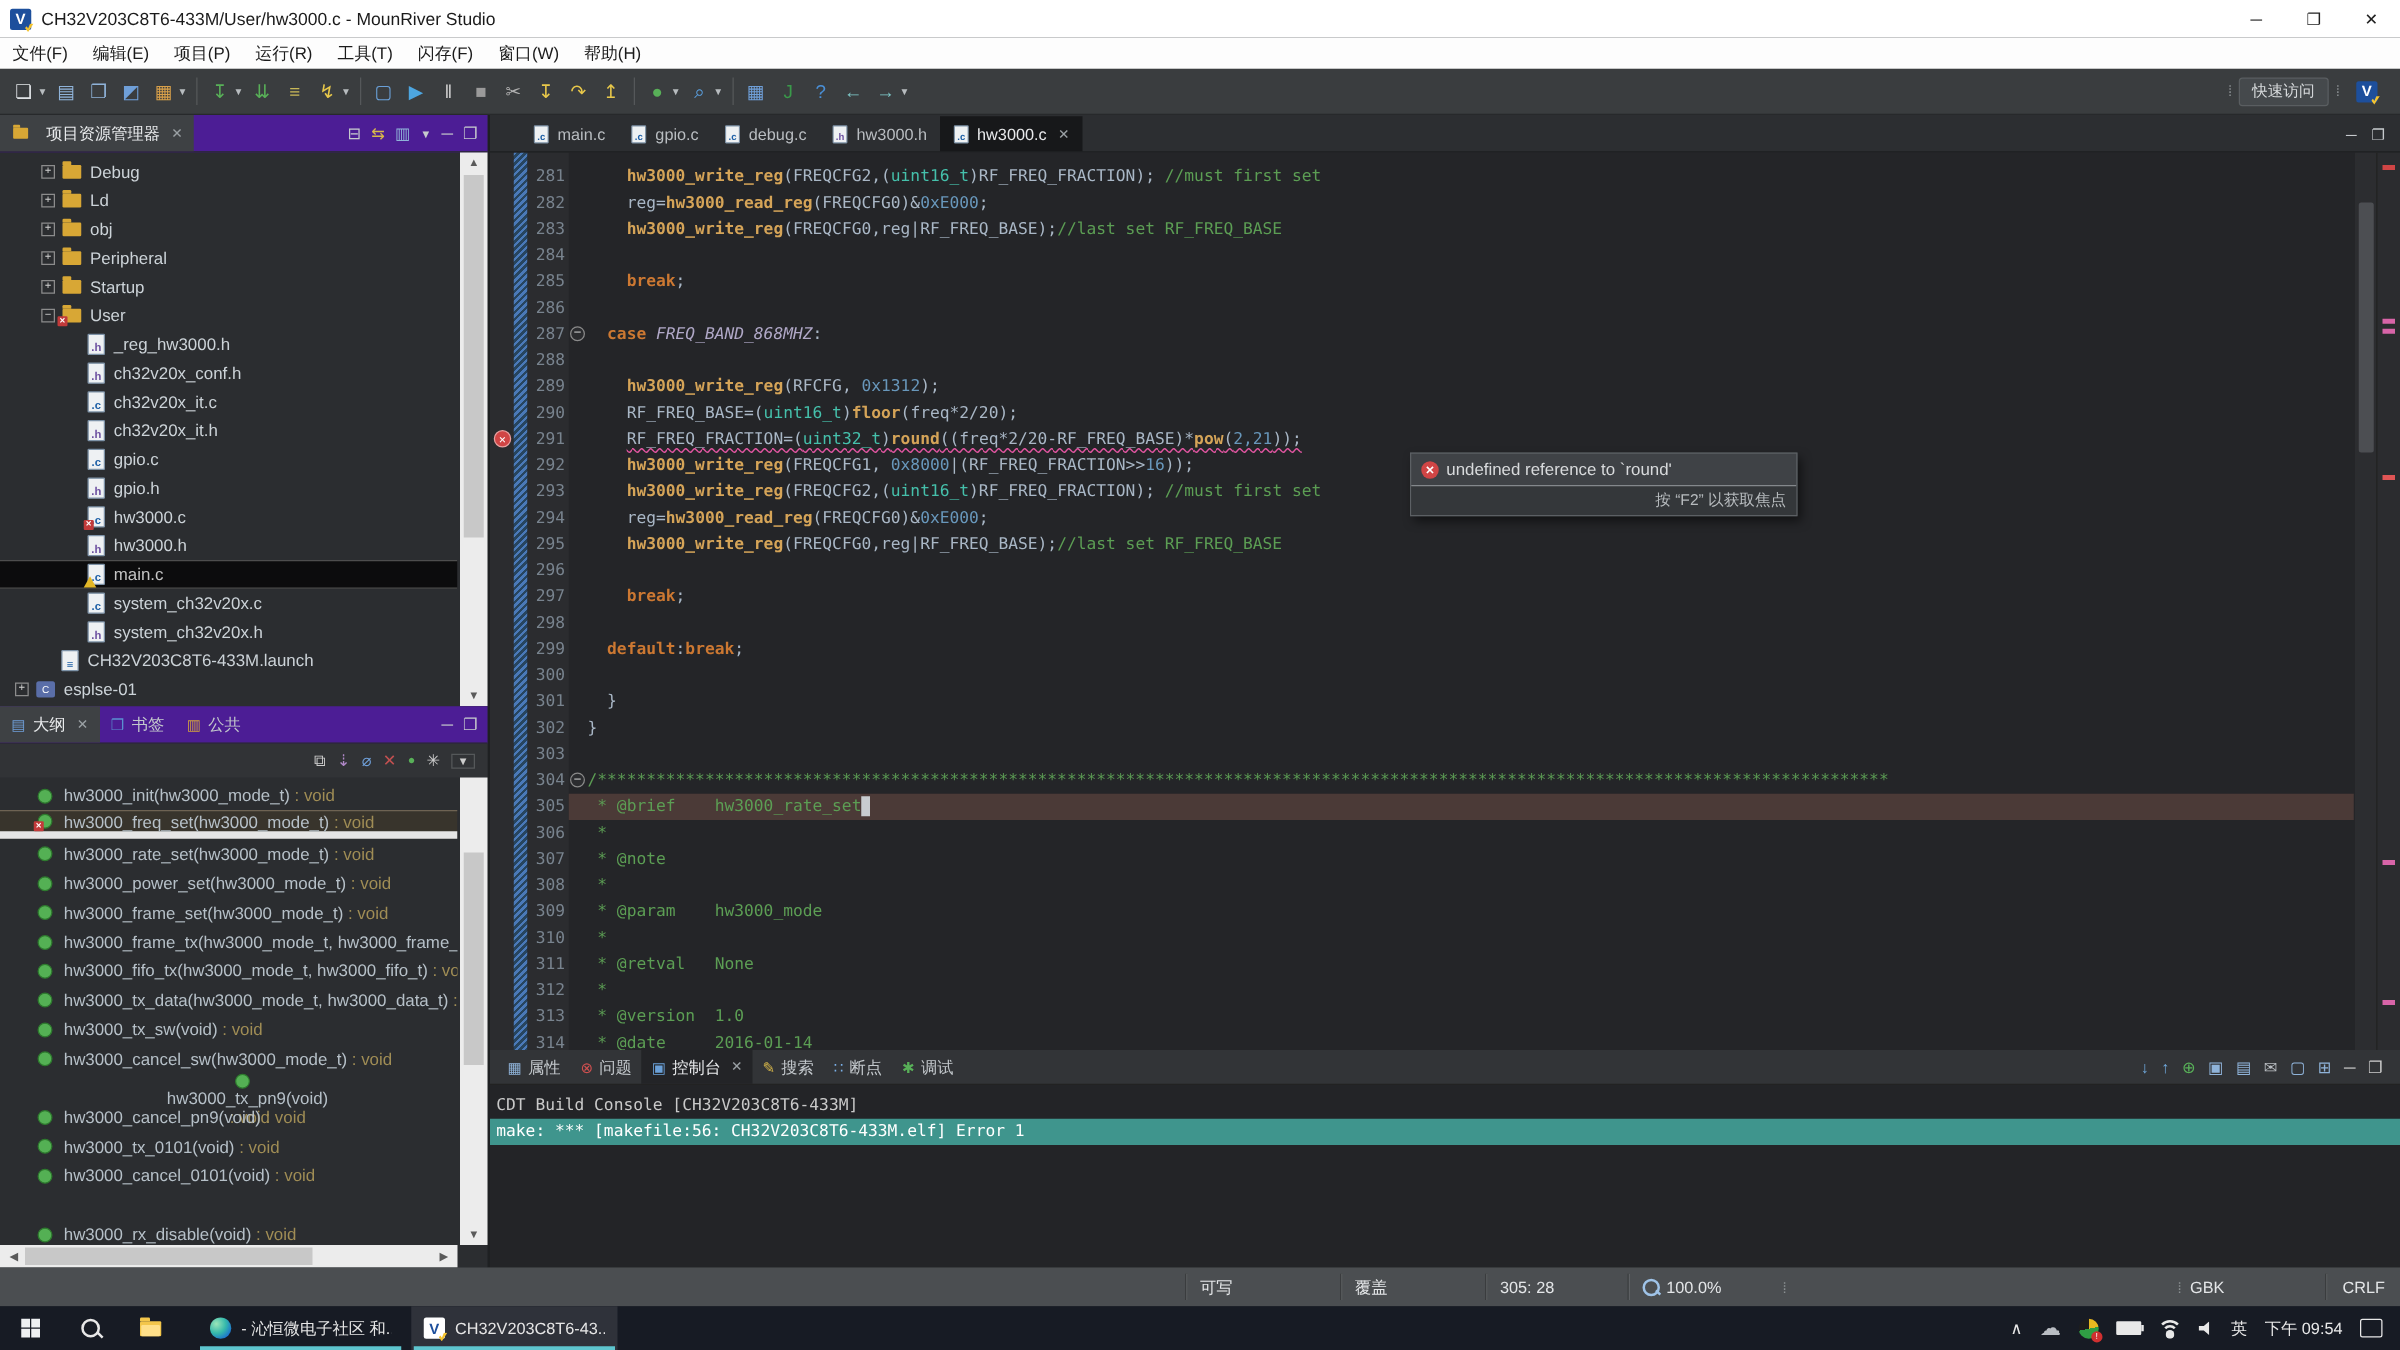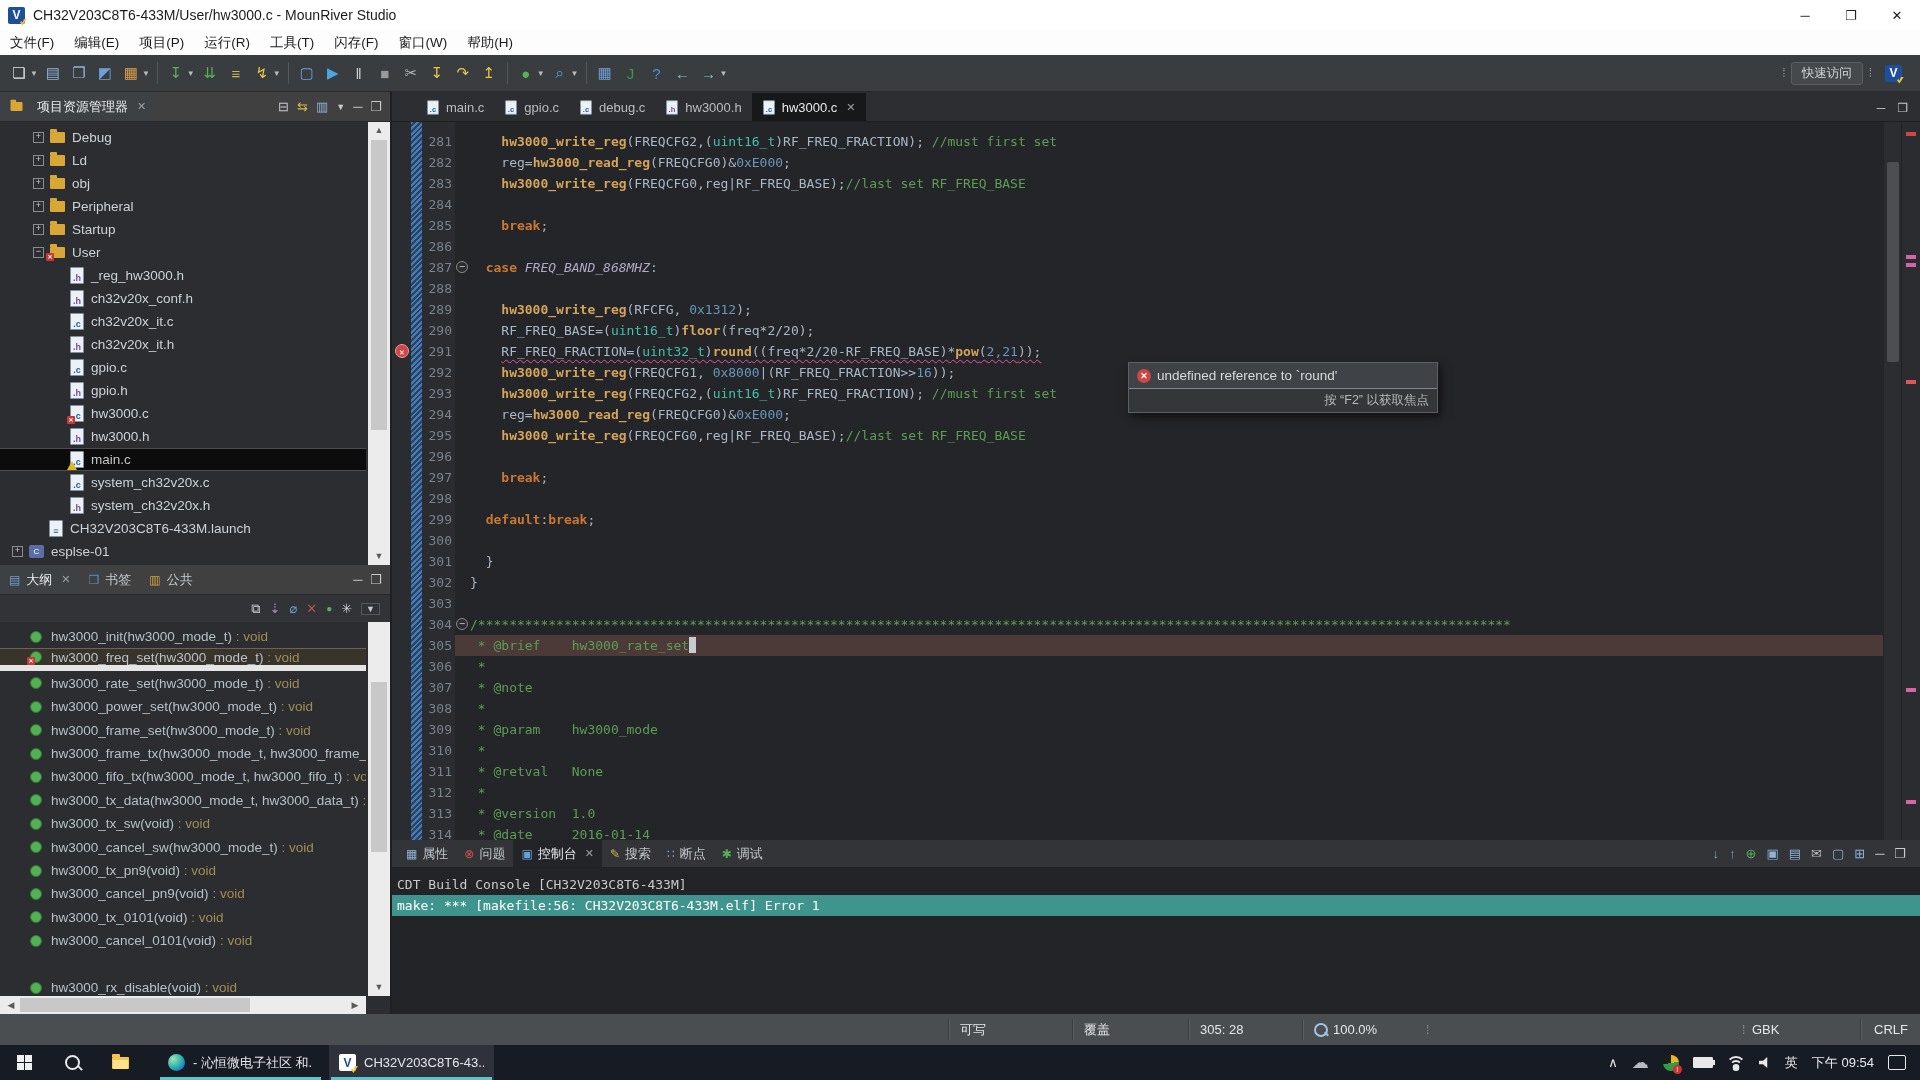--- a/index.html
+++ b/index.html
@@ -24,21 +24,21 @@
            display:flex;align-items:center;padding-left:6px;box-sizing:border-box;}
   .ticon{width:22px;height:22px;margin:0 2px;display:flex;align-items:center;justify-content:center;
          font-size:15px;border-radius:2px;}
   .tsep{width:1px;height:22px;background:#55585a;margin:0 5px;}
   .tdd{font-size:8px;color:#b7bcbf;margin-left:-2px;margin-right:2px;}
   #toolbar-right{margin-left:auto;display:flex;align-items:center;margin-right:10px;}
   .grip{color:#8a8f92;font-size:12px;letter-spacing:-1px;margin:0 6px;}
   #quick-access{background:#45494c;border:1px solid #5a5e61;border-radius:3px;color:#d6d9db;
                 font-size:12.5px;padding:2px 10px;}
   
-  .view-head{position:absolute;left:0;top:0;width:100%;height:30px;background:#404040;display:flex;align-items:center;
+  .view-head{position:absolute;left:0;top:0;width:100%;height:30px;background:#4c1d95;display:flex;align-items:center;
              border-bottom:1px solid #26282a;box-sizing:border-box;}
   .vtab{height:100%;display:flex;align-items:center;padding:0 9px;color:#c3c8cc;font-size:13px;gap:6px;}
   .vtab.active{background:#3e4144;color:#e8eaec;}
   .vclose{color:#9aa0a4;font-size:11px;margin-left:3px;}
   .head-icons{margin-left:auto;display:flex;align-items:center;gap:8px;padding-right:8px;color:#c6cacd;}
   .hic{font-size:13px;}
   
   #explorer{left:0;top:92px;width:392px;height:473px;background:#2b2d30;border-right:2px solid #1e2022;box-sizing:border-box;}
   #tree{position:absolute;left:0;top:30px;right:24px;bottom:0;overflow:hidden;}
   .trow{position:absolute;left:0;height:23px;display:flex;align-items:center;color:#ccd3d8;font-size:13.5px;white-space:nowrap;width:100%;box-sizing:border-box;}
@@ -427,21 +427,21 @@
         <div class="orow" style="top: 190px;">
           <span class="dot"></span>
           <span>hw3000_tx_sw(void)</span>
           <span class="oret">&nbsp;: void</span>
         </div>
         <div class="orow" style="top: 213.6px;">
           <span class="dot"></span>
           <span>hw3000_cancel_sw(hw3000_mode_t)</span>
           <span class="oret">&nbsp;: void</span>
         </div>
-        <div class="orow" style="top: 237px;">
+        <div class="orow" style="top: 237px; flex-direction: column;">
           <span class="dot"></span>
           <span>hw3000_tx_pn9(void)</span>
           <span class="oret">&nbsp;: void</span>
         </div>
         <div class="orow" style="top: 260.4px;">
           <span class="dot"></span>
           <span>hw3000_cancel_pn9(void)</span>
           <span class="oret">&nbsp;: void</span>
         </div>
         <div class="orow" style="top: 283.8px;">

